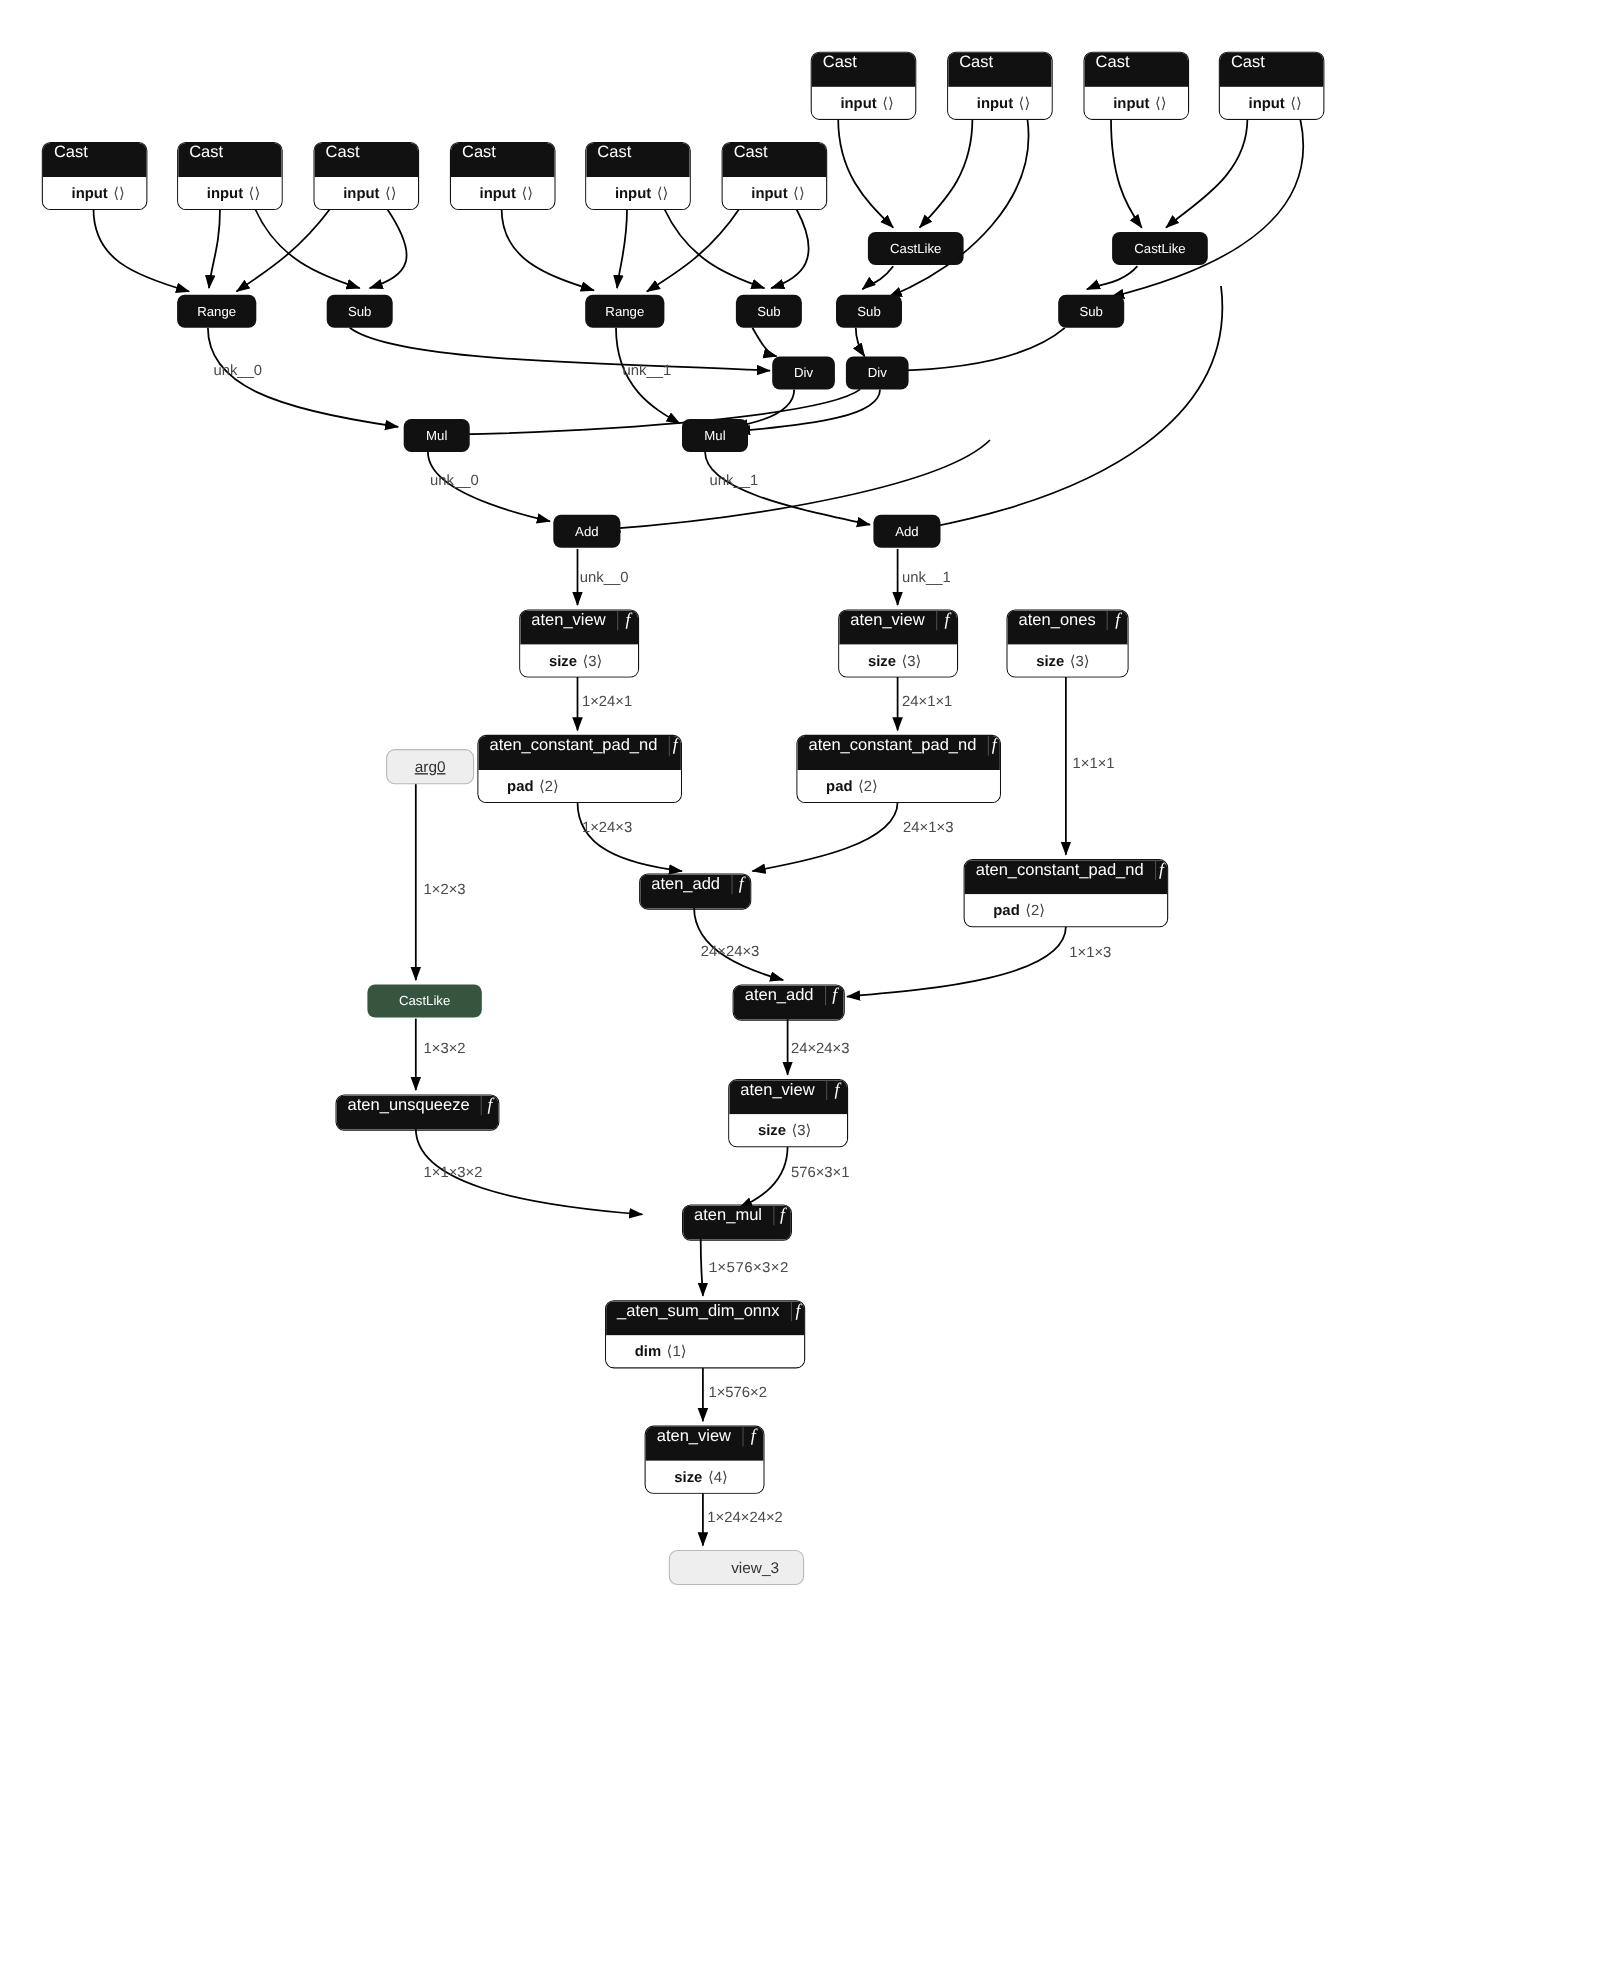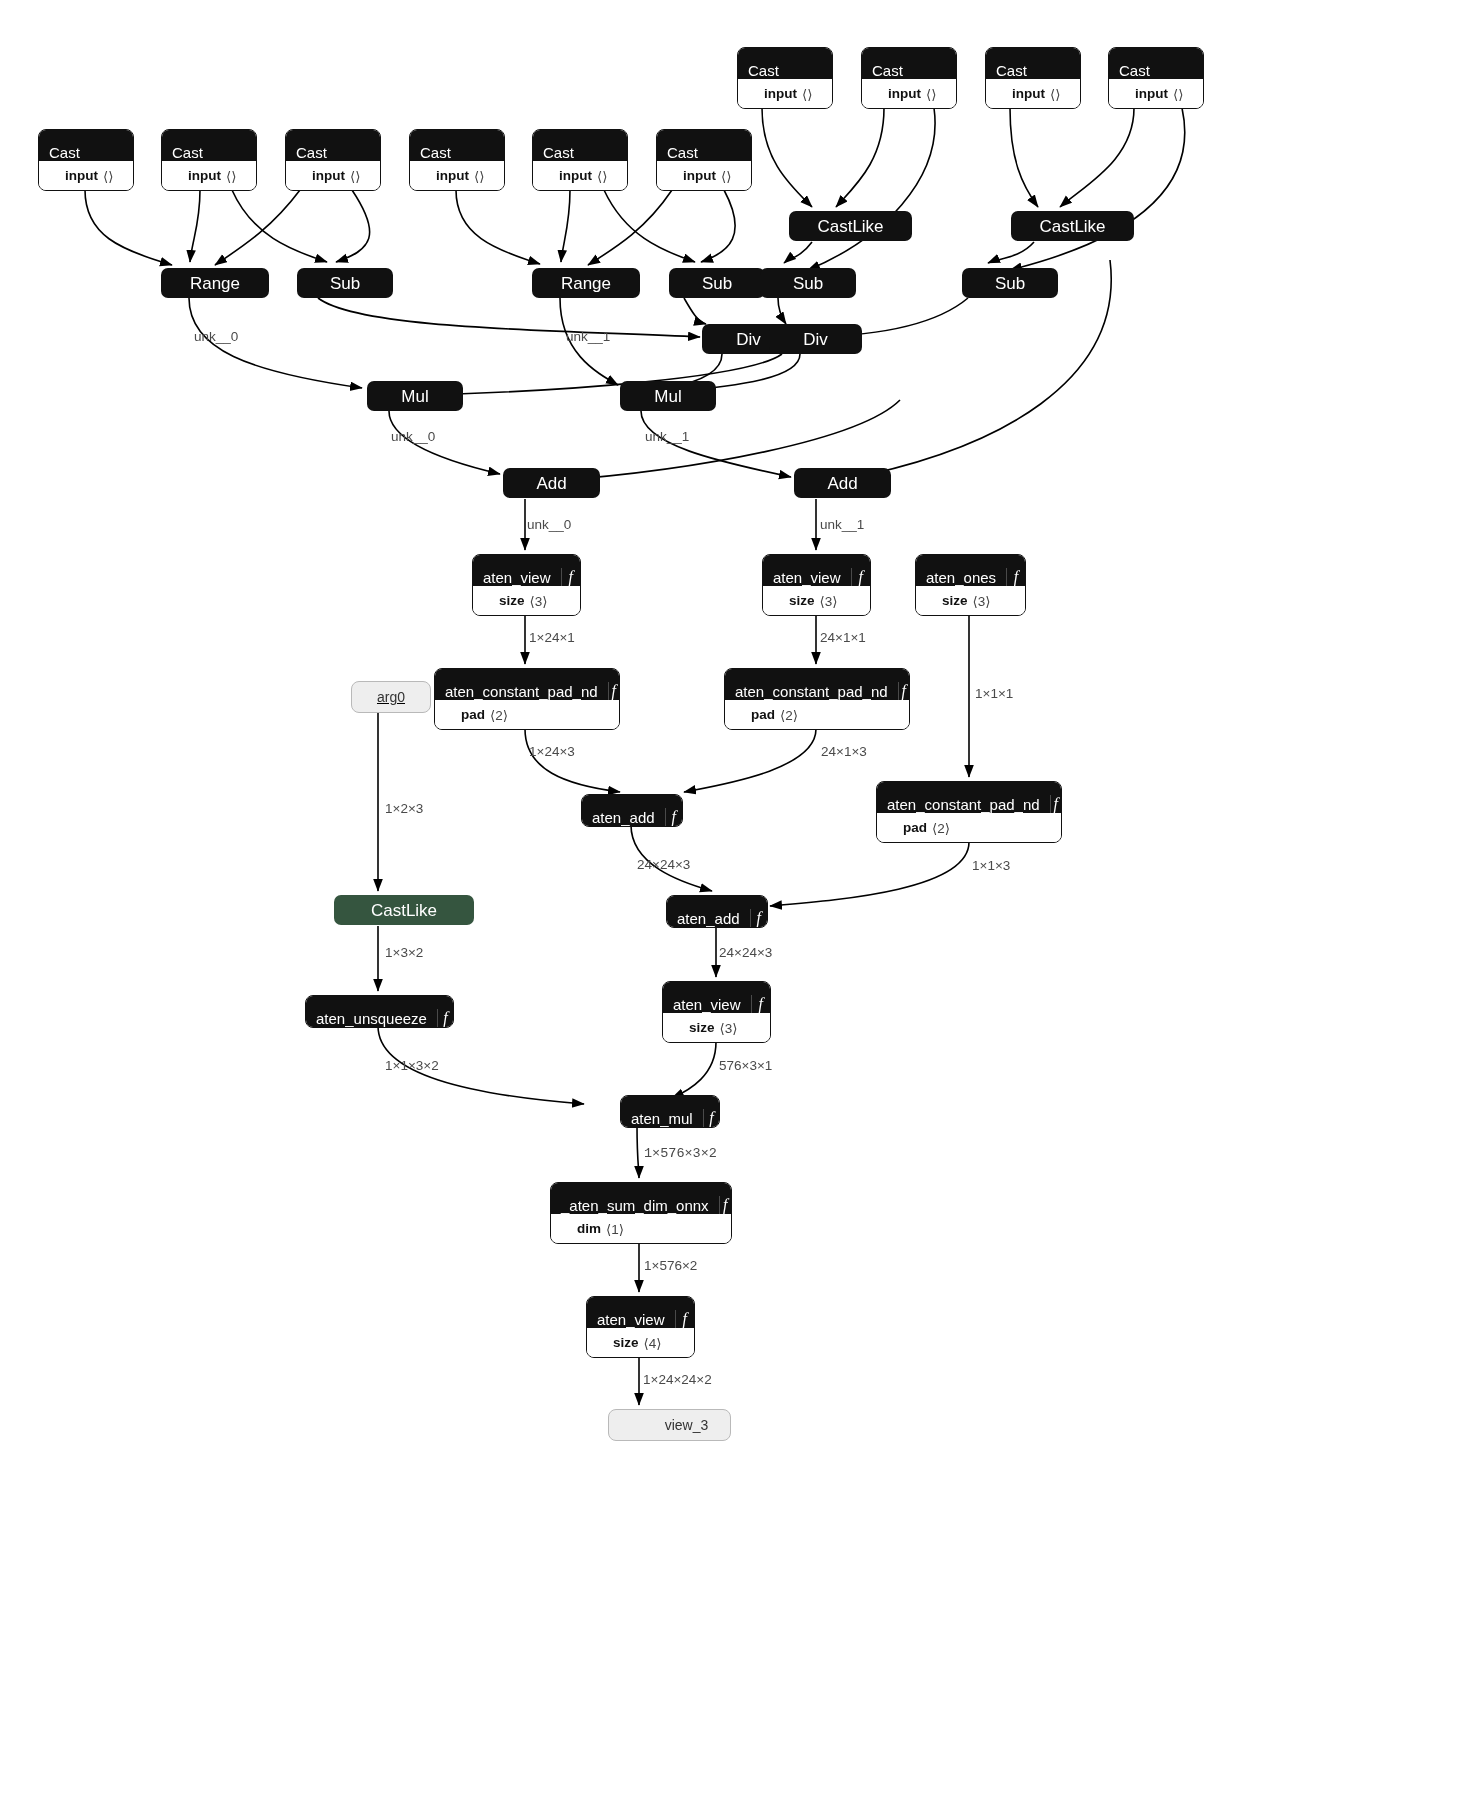--- a/index.html
+++ b/index.html
@@ -6,33 +6,33 @@
   body{font-family:"Liberation Sans","DejaVu Sans",sans-serif;}
   #canvas{position:relative;width:1458px;height:1806px;background:#fff;overflow:hidden;}
   #edges{position:absolute;left:0;top:0;width:1458px;height:1806px;pointer-events:none;}
 
   
   .node{position:absolute;box-sizing:border-box;}
 
   
   .op{background:#111111;color:#ffffff;border-radius:7px;
       display:flex;align-items:center;justify-content:center;
-      font-size:17px;line-height:1;padding:0 26px;height:30px;white-space:nowrap;}
+      font-size:12px;line-height:1;padding:0 8px;height:30px;white-space:nowrap;}
 
   .op.green{background:#35553f;}
 
   
   .io{background:#eeeeee;color:#333333;border:1px solid #b9b9b9;border-radius:8px;
       display:flex;align-items:center;justify-content:center;
       font-size:14px;height:30px;padding:0 12px;white-space:nowrap;}
 
   
   .card{border-radius:8px;overflow:hidden;border:1px solid #111;background:#fff;
         box-shadow:none;}
-  .card .head{background:#111111;color:#fff;display:flex;align-items:flex-end;height:31px;}
+  .card .head{background:#111111;color:#fff;display:flex;align-items:flex-start;height:31px;}
   .card .head .title{display:flex;align-items:center;padding:0 10px;font-size:15px;white-space:nowrap;flex:1;}
   .card .head .fn{display:flex;align-items:center;justify-content:center;
                   width:26px;border-left:1px solid #4a4a4a;font-style:italic;
                   font-family:"Liberation Serif","DejaVu Serif",serif;font-size:16px;}
   .card .body{background:#ffffff;color:#111;display:flex;align-items:center;
               padding:0 10px;height:29px;font-size:13.5px;white-space:nowrap;}
   .card .body b{font-weight:bold;margin-right:5px;padding-left:16px;}
   .card .body .ang{color:#444;}
 
   

